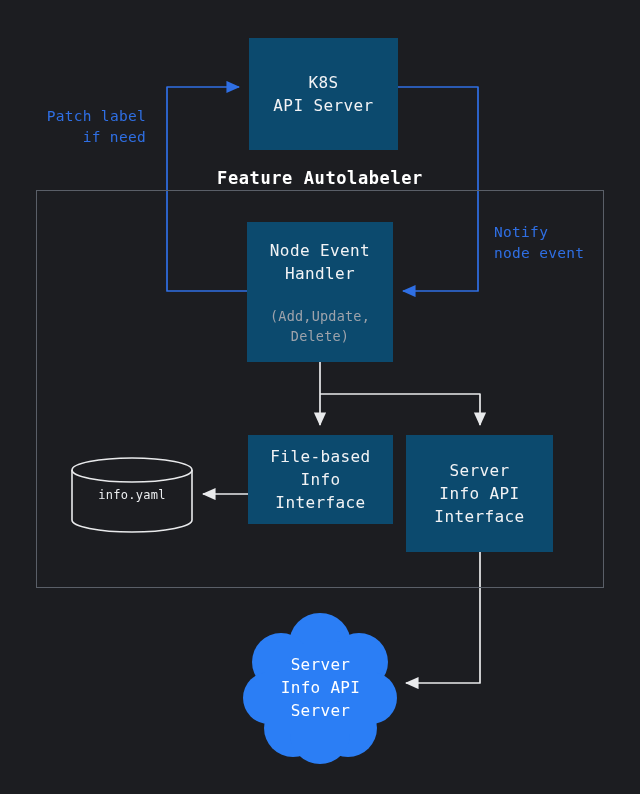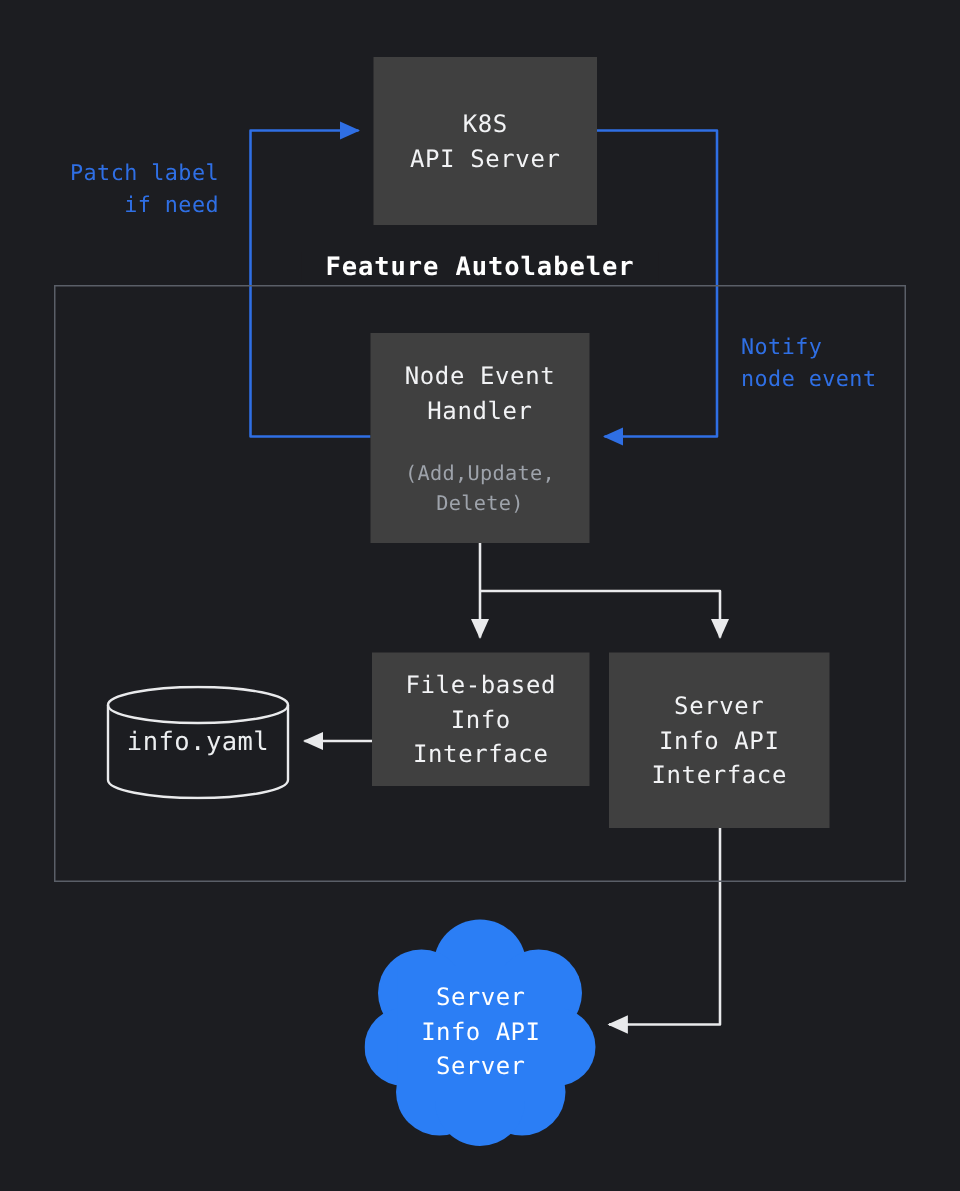--- a/index.html
+++ b/index.html
@@ -22,21 +22,21 @@
   #wires {
     position: absolute;
     left: 0;
     top: 0;
     width: 640px;
     height: 794px;
     pointer-events: none;
   }
   .node-box {
     position: absolute;
-    background: #404040;
+    background: #0c4a6e;
     display: flex;
     flex-direction: column;
     align-items: center;
     justify-content: center;
     color: #f2f3f5;
     font-family: "DejaVu Sans Mono", "Liberation Mono", monospace;
     font-size: 16px;
     line-height: 23px;
     text-align: center;
     letter-spacing: 0.4px;
@@ -108,21 +108,21 @@
   .cylinder .cyl-text {
     position: absolute;
     left: 0;
     top: 0;
     width: 124px;
     height: 76px;
     display: flex;
     align-items: center;
     justify-content: center;
     color: #eceef0;
-    font-size: 17px;
+    font-size: 12px;
     letter-spacing: 0.3px;
     font-family: "DejaVu Sans Mono", "Liberation Mono", monospace;
   }
   .cloud {
     position: absolute;
     left: 243px;
     top: 610px;
     width: 155px;
     height: 155px;
   }

